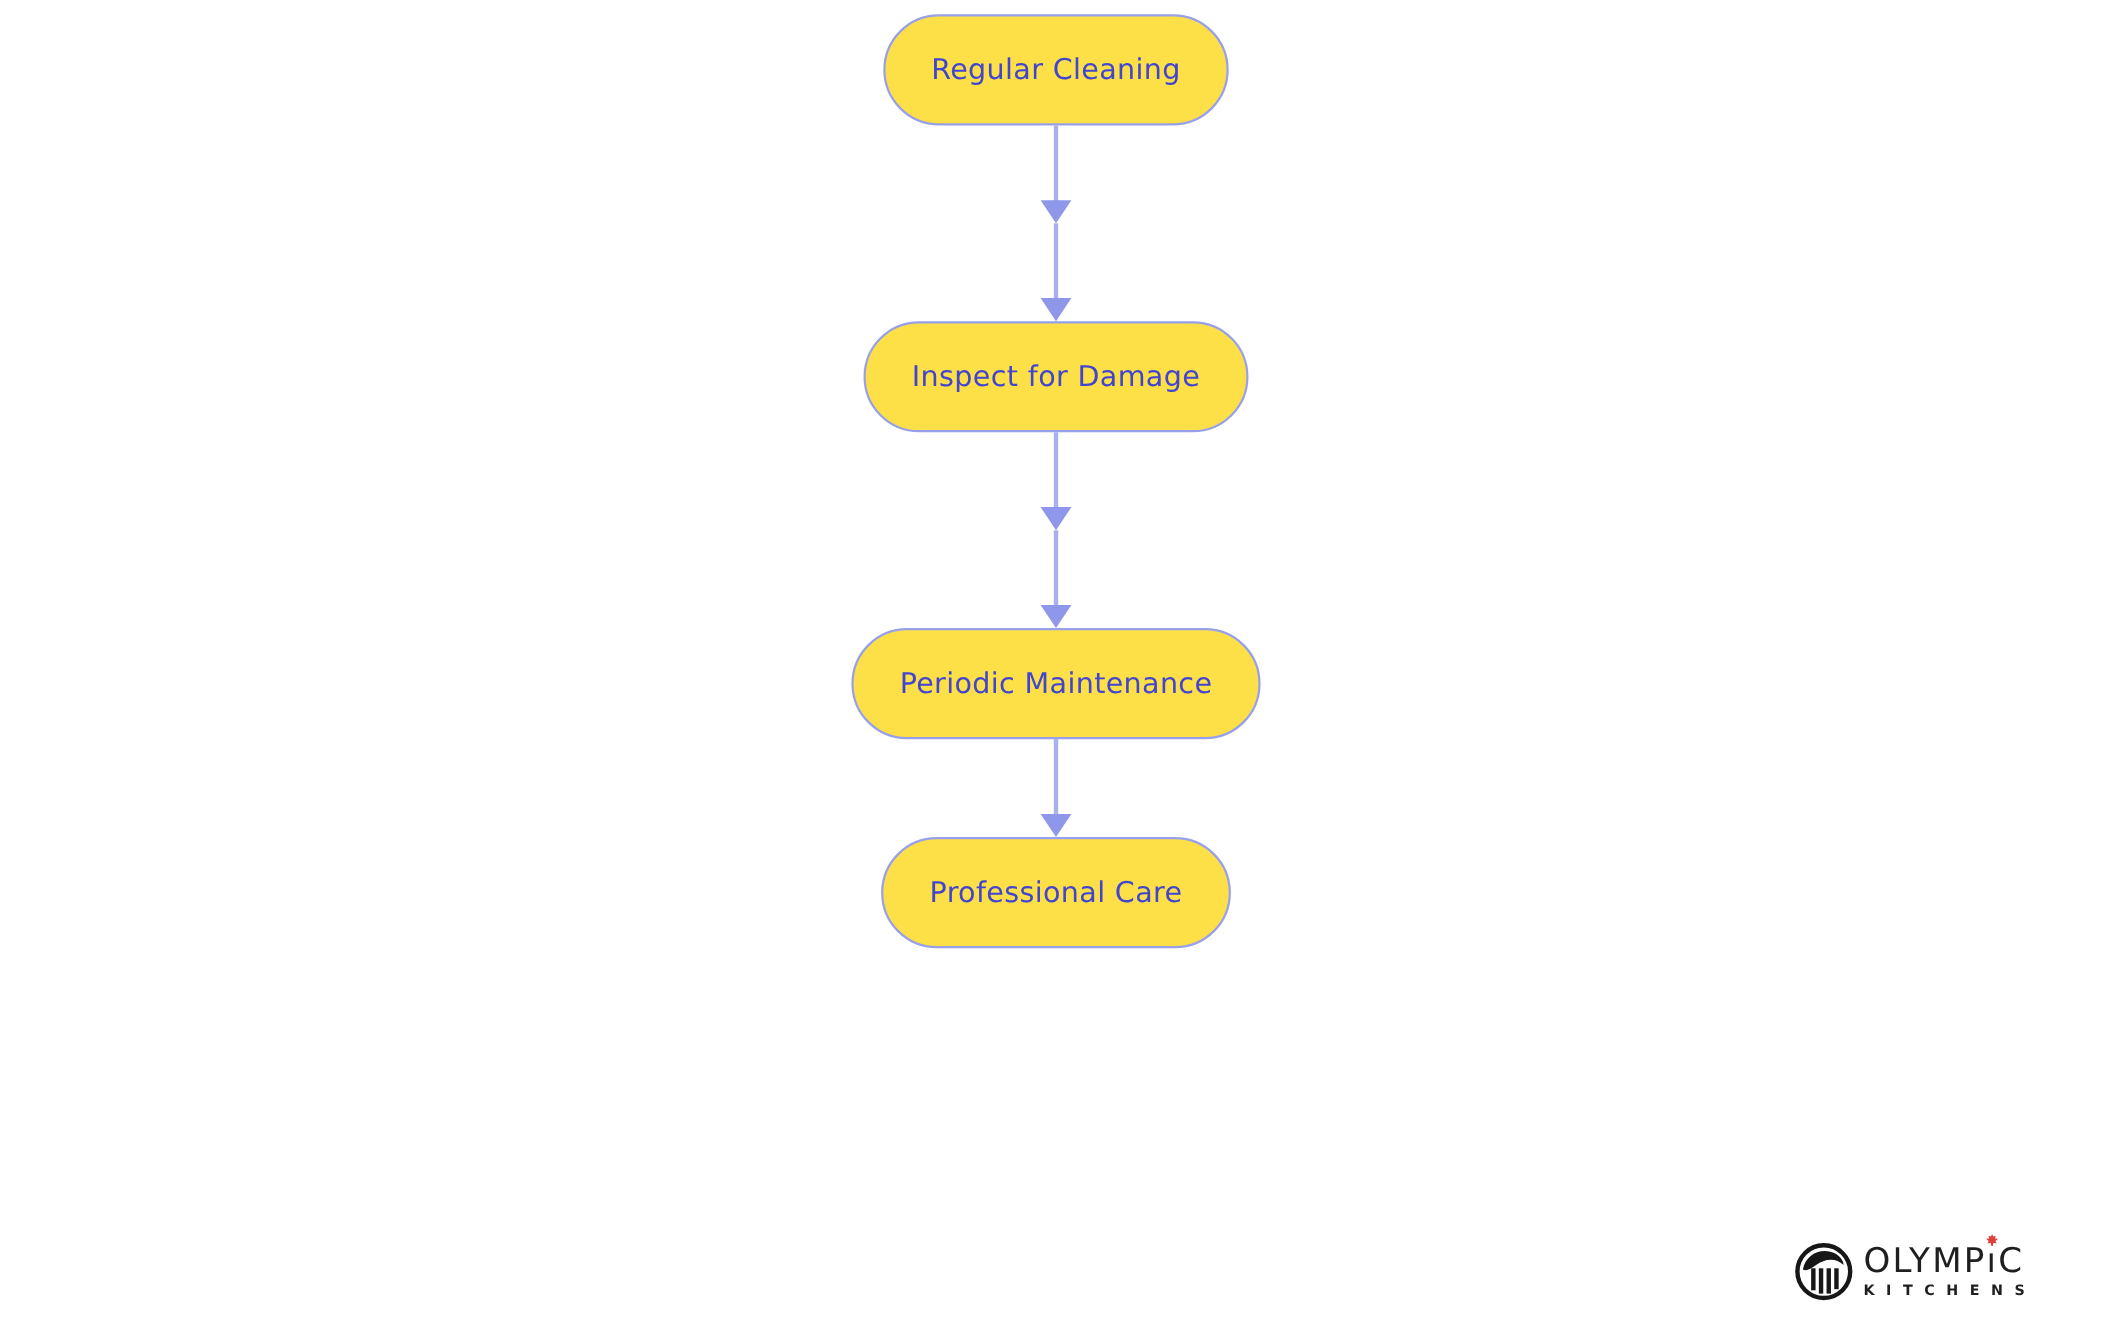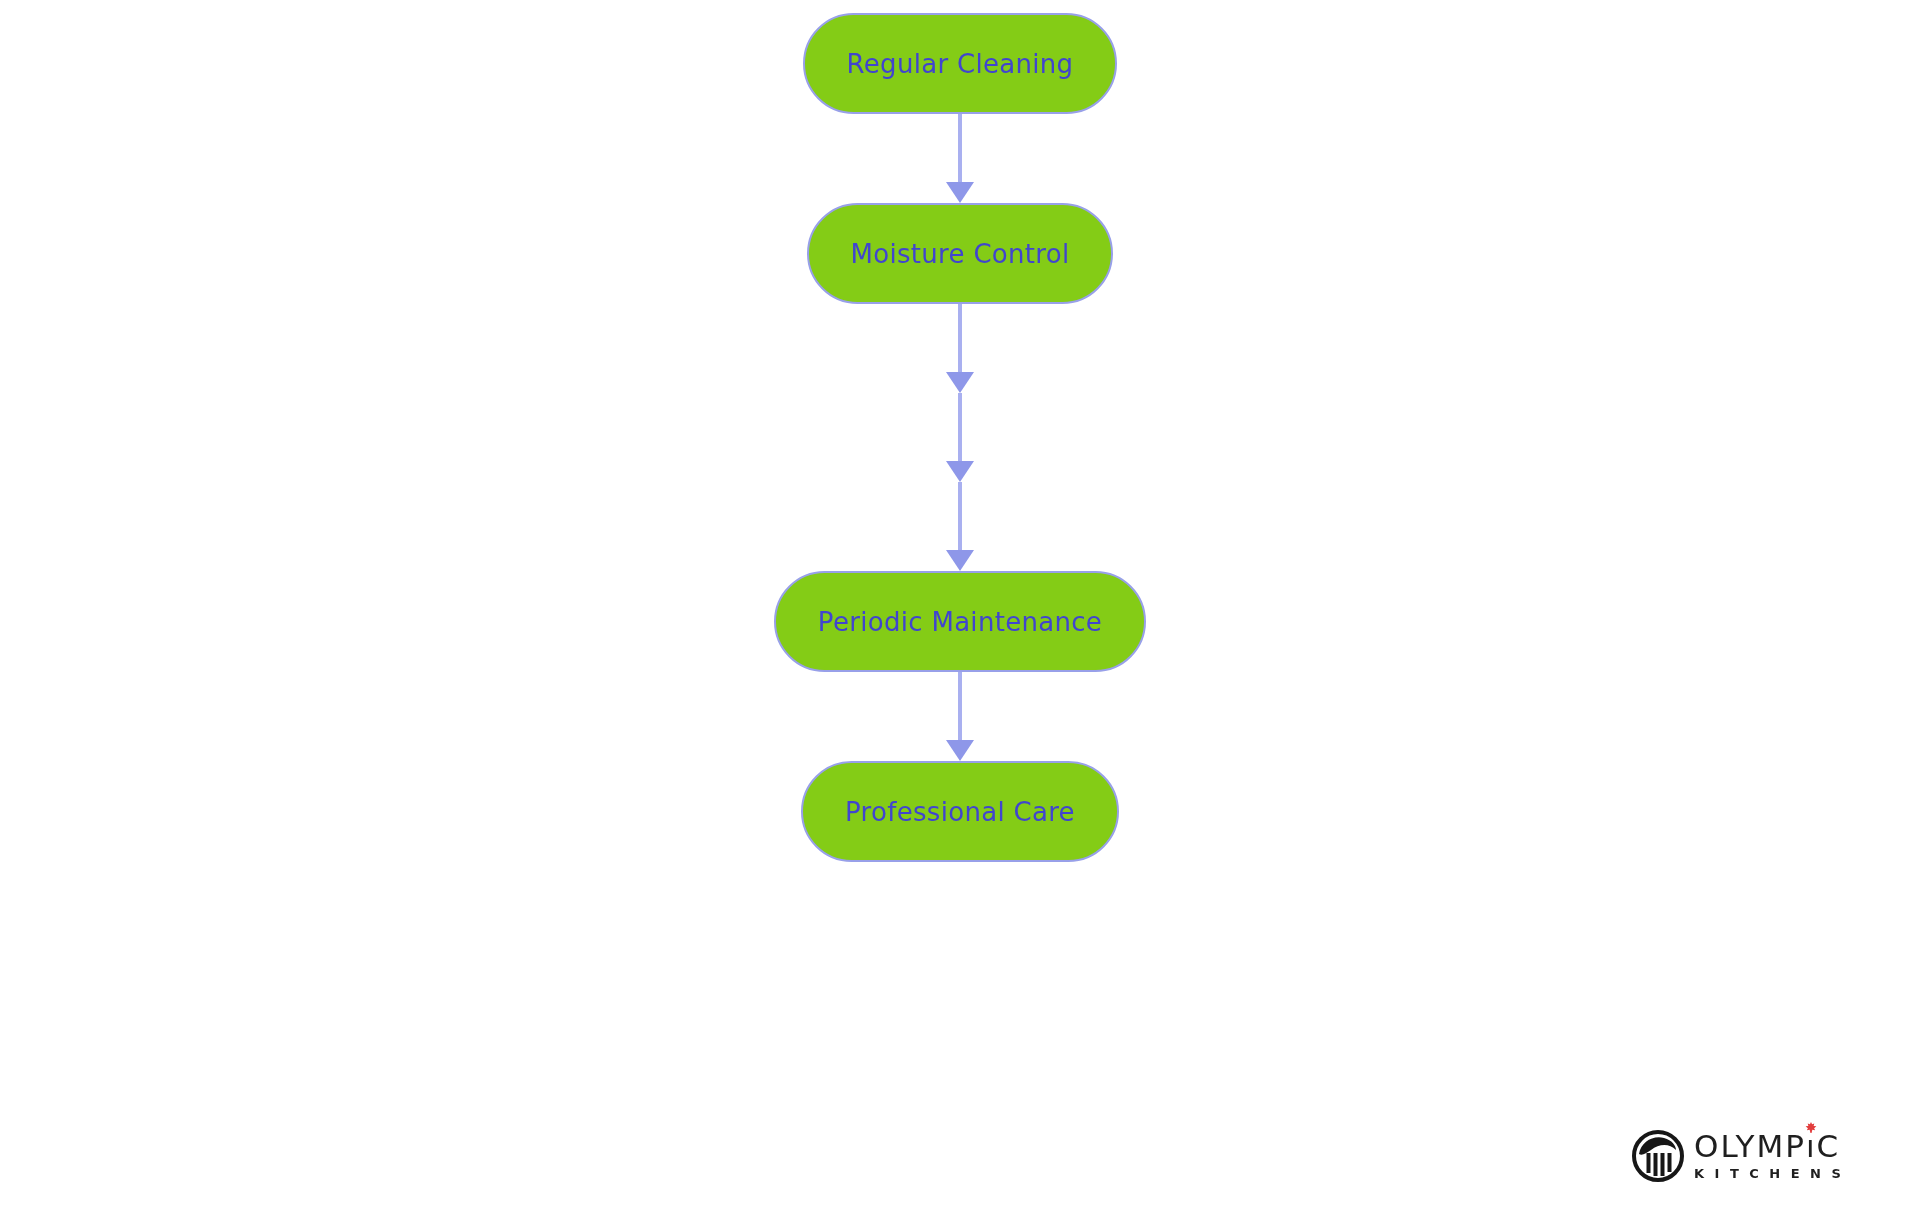--- a/index.html
+++ b/index.html
@@ -24,21 +24,21 @@
     flex-direction: column;
     align-items: center;
   }
   .flow-node {
     height: 101px;
     min-width: 266px;
     padding: 16px 42px;
     display: flex;
     align-items: center;
     justify-content: center;
-    background: #84cc16;
+    background: #fde047;
     border: 2px solid #98a0e9;
     border-radius: 51px;
   }
   .flow-node .node-label {
     font-size: 26px;
     color: #4145cf;
     letter-spacing: 0.3px;
     white-space: nowrap;
   }
   .flow-arrow {
@@ -123,29 +123,29 @@
 
     <div class="flow-node">
       <span class="node-label">Regular Cleaning</span>
     </div>
 
     <div class="flow-arrow">
       <div class="arrow-line"></div>
       <div class="arrow-head"></div>
     </div>
 
-    <div class="flow-node">
-      <span class="node-label">Moisture Control</span>
-    </div>
 
     <div class="flow-arrow">
       <div class="arrow-line"></div>
       <div class="arrow-head"></div>
     </div>
 
+    <div class="flow-node">
+      <span class="node-label">Inspect for Damage</span>
+    </div>
 
     <div class="flow-arrow">
       <div class="arrow-line"></div>
       <div class="arrow-head"></div>
     </div>
 
 
     <div class="flow-arrow">
       <div class="arrow-line"></div>
       <div class="arrow-head"></div>

